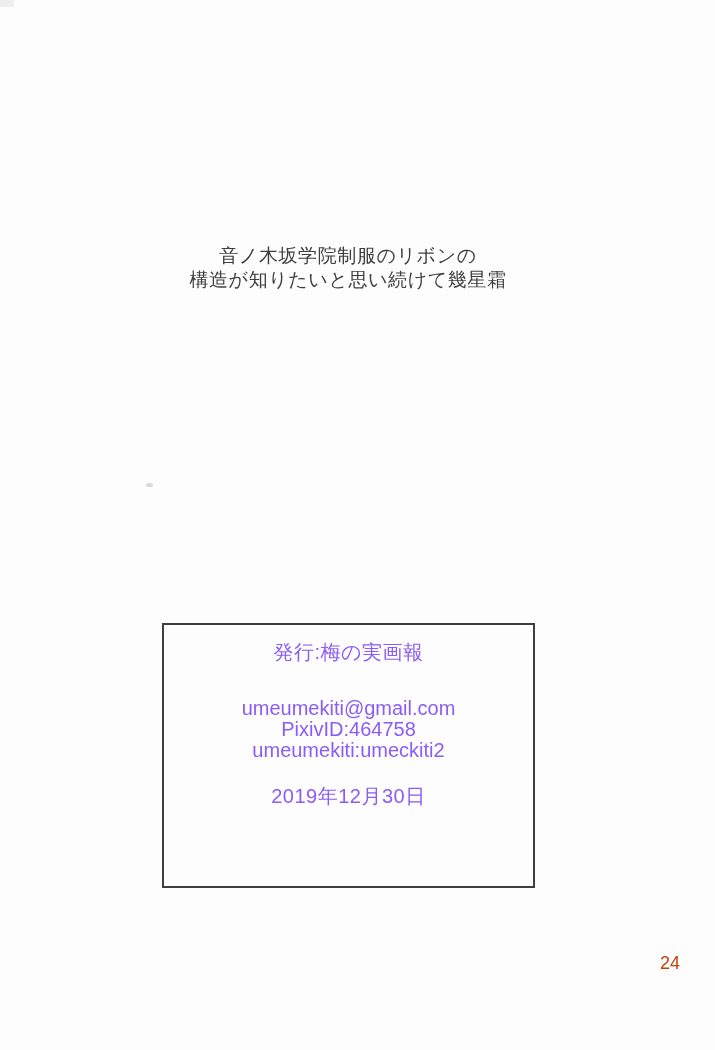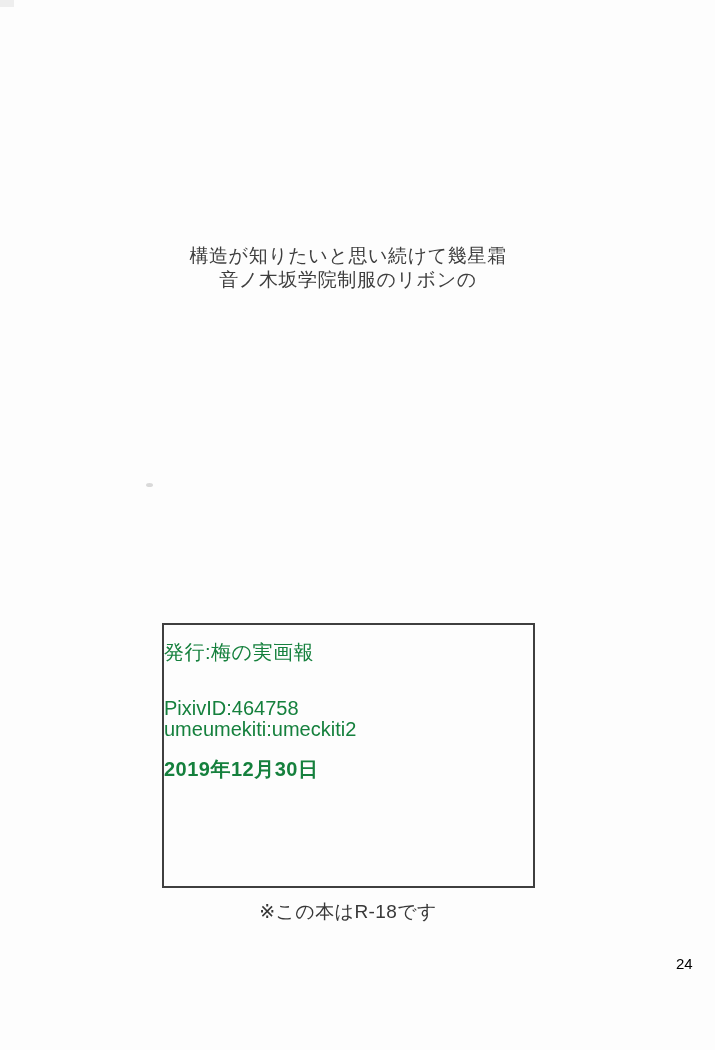--- a/index.html
+++ b/index.html
@@ -44,87 +44,87 @@
     letter-spacing: 0.6px;
     color: #3e3e3e;
   }
   
   .colophon-box {
     position: absolute;
     left: 162px; top: 623px;
     width: 373px; height: 265px;
     box-sizing: border-box;
     border: 2px solid #3f3f3f;
+    text-align: center;
     font-size: 20px;
-    color: #15803d;
+    color: #8b5cf6;
   }
   .colophon-box p { margin: 0; }
   .publisher {
     margin-top: 15px !important;
     line-height: 24px;
     letter-spacing: 0.5px;
   }
   .contact-group {
     margin-top: 34px;
     line-height: 21px;
   }
   .event-group {
-    margin-top: 19px;
+    margin-top: 25px;
     line-height: 21px;
     letter-spacing: 0.5px;
-    font-weight: bold;
   }
   .printer {
     margin-top: 17px !important;
     line-height: 21px;
     letter-spacing: 0.5px;
   }
   
   .rating-notice {
     position: absolute;
     top: 901px;
     left: 0; right: 19px;
     text-align: center;
     font-size: 19px;
     line-height: 21px;
     letter-spacing: 0.4px;
     color: #383838;
   }
   
   .page-number {
     position: absolute;
-    left: 676px; top: 956px;
-    font-size: 15px;
+    left: 660px; top: 956px;
+    font-size: 18px;
     line-height: 15px;
-    color: #000000;
+    color: #c2410c;
   }
 </style>
 </head>
 <body>
 
 <div class="page">
 
   <div class="scan-mark-topleft"></div>
   <div class="scan-speck"></div>
 
   <div class="title-block">
+    <div>音ノ木坂学院制服のリボンの</div>
     <div>構造が知りたいと思い続けて幾星霜</div>
-    <div>音ノ木坂学院制服のリボンの</div>
   </div>
 
   <div class="colophon-box">
     <p class="publisher">発行:梅の実画報</p>
     <div class="contact-group">
+      <p>umeumekiti@gmail.com</p>
       <p>PixivID:464758</p>
       <p>umeumekiti:umeckiti2</p>
     </div>
     <div class="event-group">
       <p>2019年12月30日</p>
     </div>
   </div>
 
   <div class="rating-notice">
-    <div>※この本はR-18です</div>
   </div>
 
   <div class="page-number">24</div>
 
 </div>
 
 </body></html>

